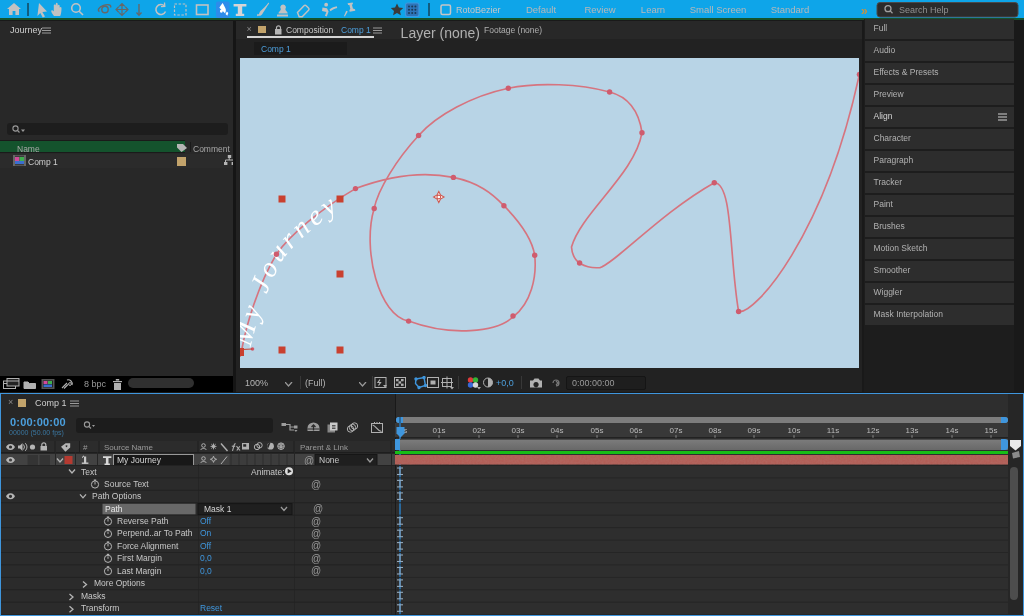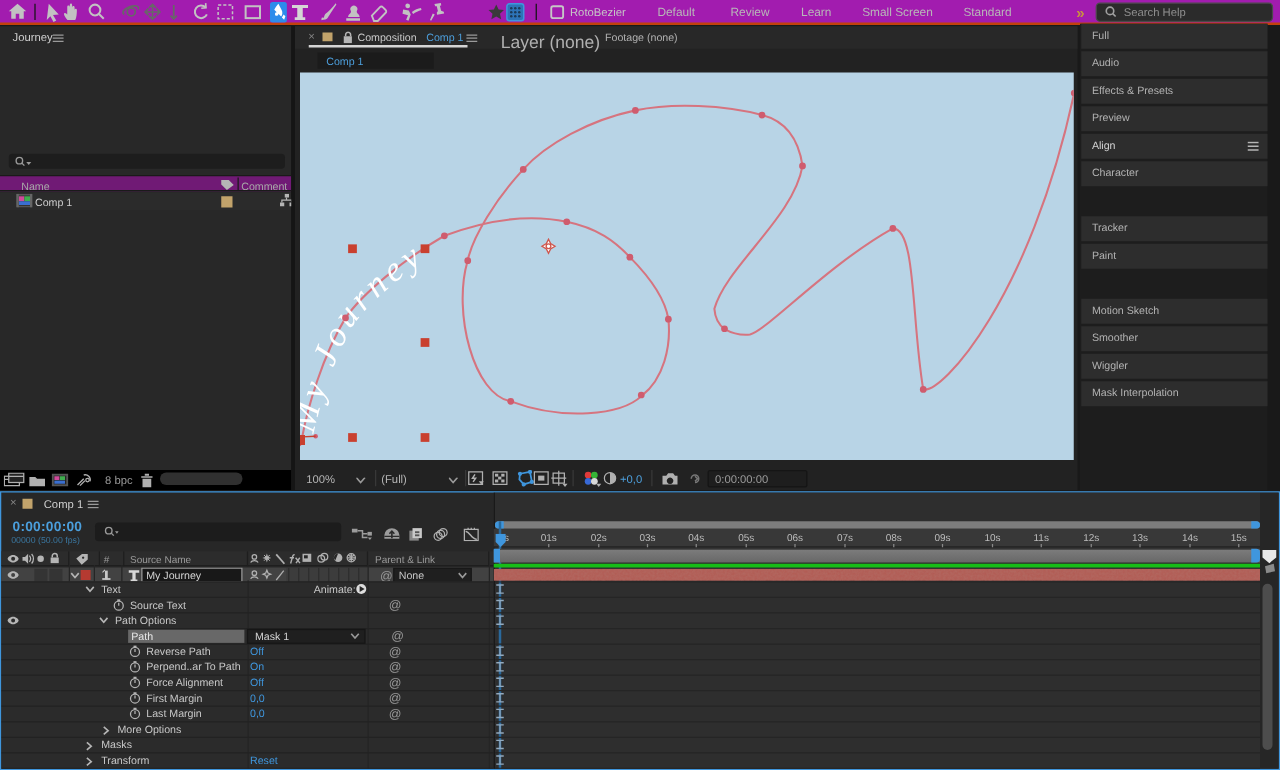--- a/index.html
+++ b/index.html
@@ -8,21 +8,21 @@
   .abs { position:absolute; }
   body { position:relative; }
   .txt { color:#c3c3c3; font-size:9px; white-space:nowrap; }
   .blue { color:#4d9fdc; }
   .rbar { position:absolute; left:0.5px; width:149px; height:19.6px; background:#2d2d2d;
     color:#b2b2b2; font-size:8.5px; line-height:19.6px; padding-left:9px; }
 </style>
 </head>
 <body>
 
-<div class="abs" id="toolbar" style="left:0;top:0;width:1024px;height:20px;background:#a21caf;border-bottom:2px solid #c2410c;">
+<div class="abs" id="toolbar" style="left:0;top:0;width:1024px;height:20px;background:#0ea5e9;border-bottom:2px solid #14532d;">
   <svg class="abs" style="left:0;top:0;" width="1024" height="20">
     <g fill="#c2c2c2" stroke="none">
 
       <path d="M 14,3 l 7,6 h-2 v6 h-3.6 v-4 h-2.8 v4 H 9 v-6 H 7 z"></path>
 
       <line x1="28" y1="3" x2="28" y2="16" stroke="#141414"></line>
 
       <path d="M 39,3 l 8,8.5 -4.6,0.4 2.6,4.5 -2.2,1.2 -2.5,-4.6 -2.9,3 z"></path>
 
       <path d="M 54,16 c -1.8,-2 -3.3,-4.6 -2.6,-5.4 0.7,-0.8 1.8,0.2 2.4,1 V 5.5 c 0,-1.4 1.8,-1.4 1.9,0 l 0.15,-1.8 c 0.2,-1.2 1.7,-1.2 1.8,0.1 l 0.2,1.9 c 0.1,-1.3 1.8,-1.2 1.8,0 l 0.1,2 c 0.3,-1 1.7,-0.9 1.75,0.3 0,2.9 -0.3,6 -1.3,8 z"></path>
@@ -121,21 +121,21 @@
     </svg>
 
   <div class="abs" style="left:7px;top:102px;width:221px;height:12px;background:#1d1d1d;border-radius:3px;">
     <svg class="abs" style="left:5px;top:2px;" width="16" height="9">
         <circle cx="3.5" cy="3.5" r="2.6" fill="none" stroke="#9a9a9a" stroke-width="1.1"></circle>
         <line x1="5.5" y1="5.5" x2="7.5" y2="7.5" stroke="#9a9a9a" stroke-width="1.1"></line>
         <path d="M 9,4.5 l 4,0 -2,2.5 z" fill="#9a9a9a"></path>
       </svg>
   </div>
 
-  <div class="abs" style="left:0;top:119px;width:233px;height:13px;background:#701a75;border-top:1px solid #1a1a1a;border-bottom:1px solid #1a1a1a;">
+  <div class="abs" style="left:0;top:119px;width:185px;height:13px;background:#14532d;border-top:1px solid #1a1a1a;border-bottom:1px solid #1a1a1a;">
     <span class="abs txt" style="left:17px;top:2.5px;color:#a8a8a8;font-size:8.5px;">Name</span>
     <svg class="abs" style="left:176px;top:2px;" width="12" height="9">
         <path d="M 1,1 h6 l 4,4 -5.5,4 -4.5,-4.5 z" fill="#b5b5b5"></path>
       </svg>
     <div class="abs" style="left:190px;top:1px;width:1px;height:10px;background:#1a1a1a;"></div>
     <span class="abs txt" style="left:193px;top:2.5px;color:#a8a8a8;font-size:8.5px;">Comment</span>
   </div>
 
   <div class="abs" style="left:0;top:133px;width:233px;height:14px;background:#2b2b2b;">
     <svg class="abs" style="left:13px;top:1px;" width="13" height="11">
@@ -359,22 +359,24 @@
   <div class="rbar" style="top:88.6px;color:#d5d5d5;">Align
     <svg class="abs" style="right:7px;top:6px;" width="9" height="8">
         <g stroke="#b5b5b5" stroke-width="1.2">
           <line x1="0" y1="1" x2="9" y2="1"></line>
           <line x1="0" y1="4" x2="9" y2="4"></line>
           <line x1="0" y1="7" x2="9" y2="7"></line>
         </g>
       </svg>
   </div>
   <div class="rbar" style="top:110.6px;">Character</div>
+  <div class="rbar" style="top:132.6px;">Paragraph</div>
   <div class="rbar" style="top:154.6px;">Tracker</div>
   <div class="rbar" style="top:176.6px;">Paint</div>
+  <div class="rbar" style="top:198.6px;">Brushes</div>
   <div class="rbar" style="top:220.6px;">Motion Sketch</div>
   <div class="rbar" style="top:242.6px;">Smoother</div>
   <div class="rbar" style="top:264.6px;">Wiggler</div>
   <div class="rbar" style="top:286.6px;">Mask Interpolation</div>
 </div>
 
 <div class="abs" id="timeline" style="left:0;top:393px;width:1024px;height:223px;background:#272727;border:1px solid #3f96dd;overflow:hidden;">
 
   <span class="abs txt" style="left:7px;top:3px;color:#8a8a8a;">×</span>
   <div class="abs" style="left:17px;top:5px;width:8px;height:8px;background:#c2a36b;"></div>

